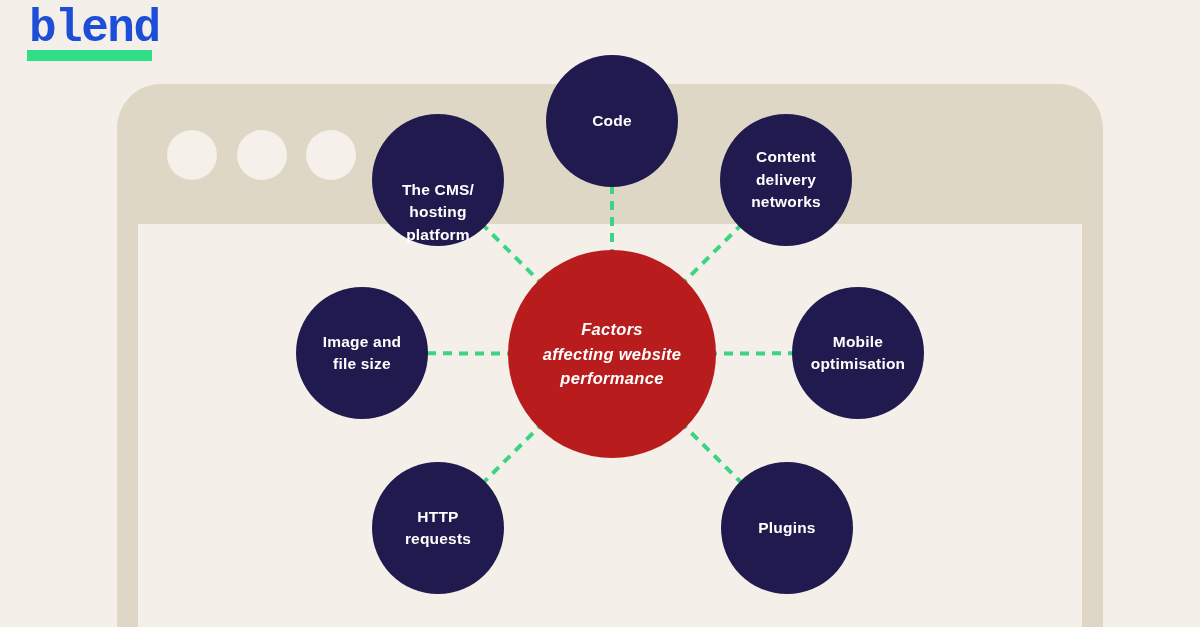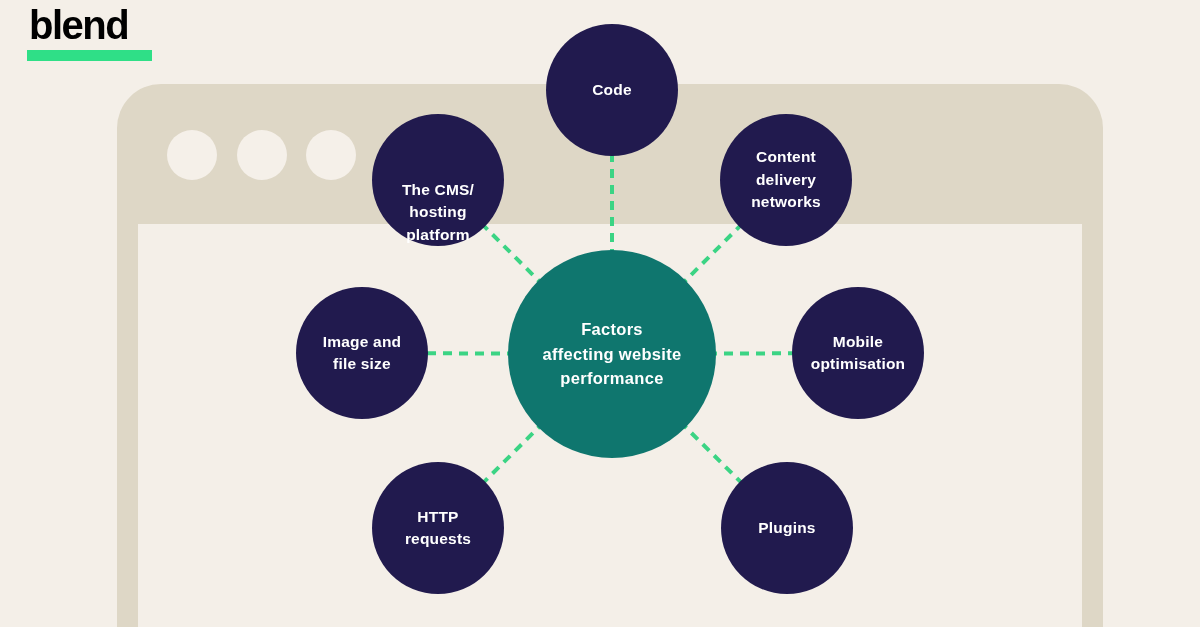--- a/index.html
+++ b/index.html
@@ -16,24 +16,24 @@
     position: absolute; left: 27px; top: 4px;
     z-index: 6; width: 140px; height: 62px;
   }
   .logo-underline {
     position: absolute; left: 0px; top: 46px;
     width: 125px; height: 11px;
     background: #2fdf87;
   }
   .logo-text {
     position: absolute; left: 2px; top: -1px;
-    font-family: Liberation Sans, sans-serif;
-    font-size: 40px; font-weight: 700;
+    font-family: Liberation Mono, monospace;
+    font-size: 46px; font-weight: 700;
     letter-spacing: -1.5px;
-    color: #000000;
+    color: #1d4ed8;
   }
 
   
   .browser-frame {
     position: absolute; left: 117px; top: 84px;
     width: 986px; height: 560px;
     background: #ded7c6;
     border-radius: 44px 44px 0 0;
     z-index: 1;
   }
@@ -79,35 +79,36 @@
     font-weight: 700;
     font-size: 15.5px;
     line-height: 1.45;
     white-space: pre-line;
     letter-spacing: 0.2px;
   }
   .center-node {
     position: absolute; left: 508px; top: 250px;
     width: 208px; height: 208px;
     border-radius: 50%;
-    background: #0f766e;
+    background: #b91c1c;
     display: flex; align-items: center; justify-content: center;
     text-align: center;
     z-index: 3;
+    font-style: italic;
   }
   .center-label {
     color: #ffffff;
     font-weight: 700;
     font-size: 16.5px;
     line-height: 1.5;
     white-space: pre-line;
     letter-spacing: 0.3px;
   }
 
-  .node-code     { left: 546px; top: 24px;  }
+  .node-code     { left: 546px; top: 55px;  }
   .node-cms      { left: 372px; top: 114px; align-items: flex-end; }
   .node-cdn      { left: 720px; top: 114px; }
   .node-image    { left: 296px; top: 287px; }
   .node-mobile   { left: 792px; top: 287px; }
   .node-http     { left: 372px; top: 462px; }
   .node-plugins  { left: 721px; top: 462px; }
 </style>
 </head>
 <body>
 

